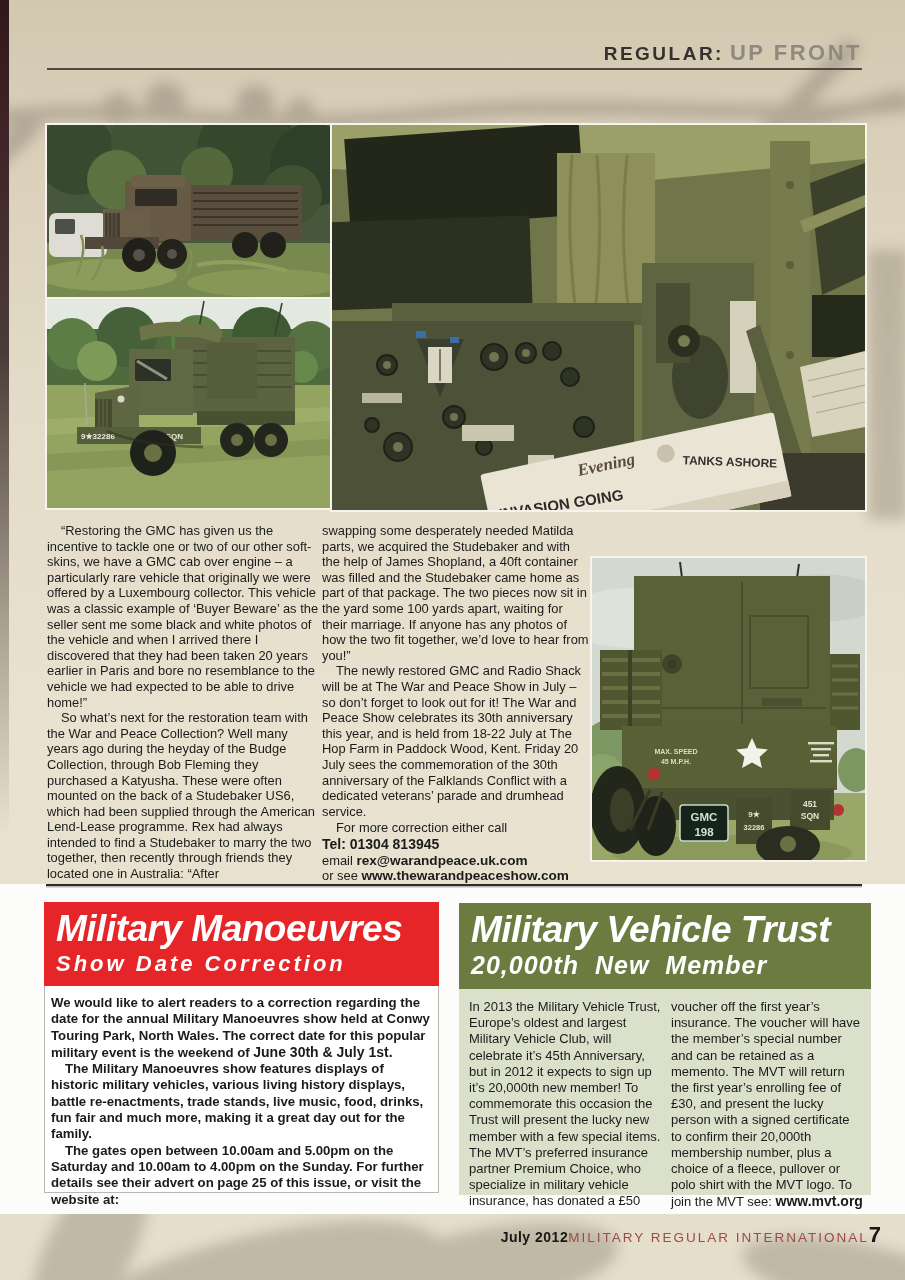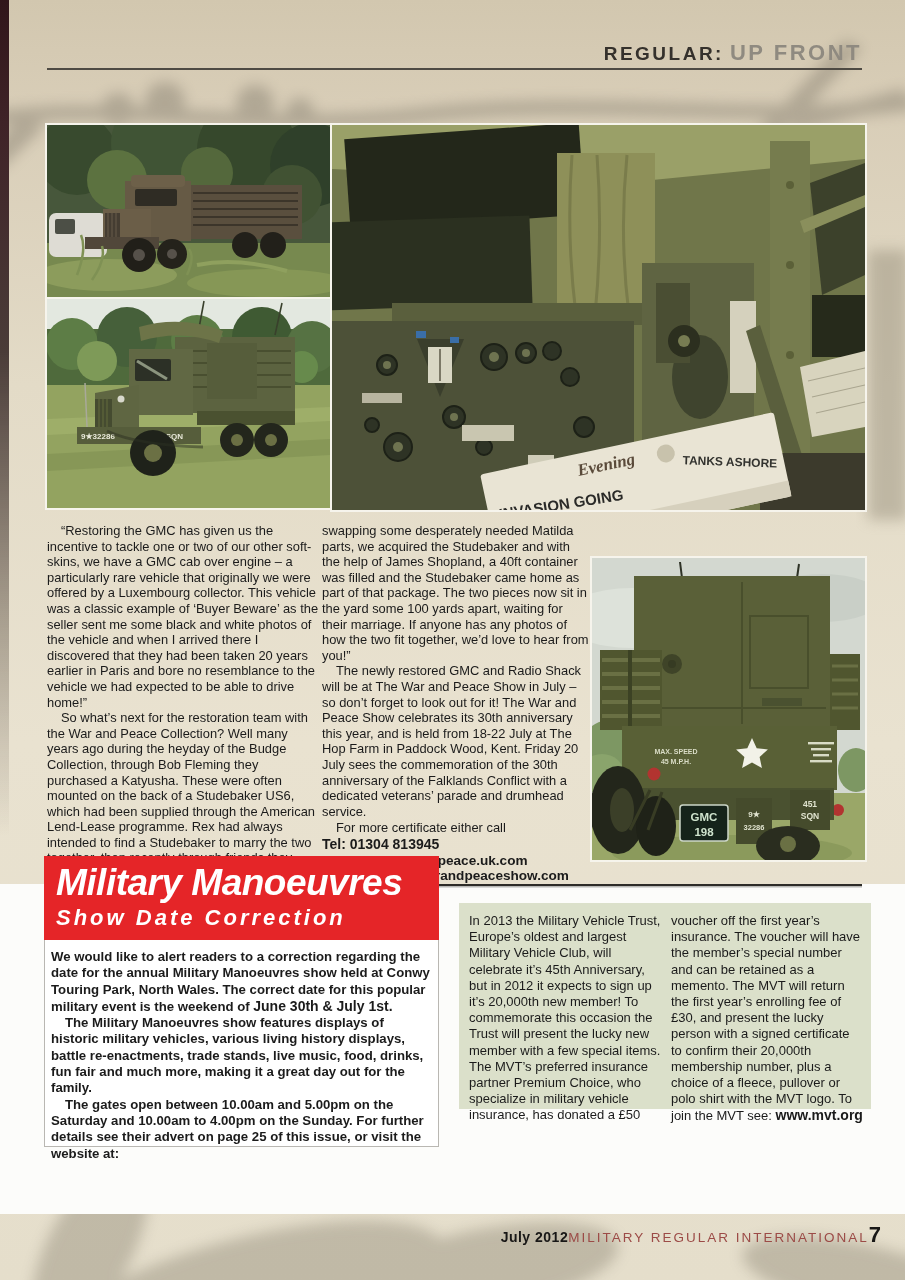--- a/index.html
+++ b/index.html
@@ -332,41 +332,45 @@
   </div>
 
   <div class="col" style="left:47px;top:523px;width:273px;">
     <p class="indent">“Restoring the GMC has given us the incentive to tackle one or two of our other soft-skins, we have a GMC cab over engine – a particularly rare vehicle that originally we were offered by a Luxembourg collector. This vehicle was a classic example of ‘Buyer Beware’ as the seller sent me some black and white photos of the vehicle and when I arrived there I discovered that they had been taken 20 years earlier in Paris and bore no resemblance to the vehicle we had expected to be able to drive home!”</p>
     <p class="indent">So what’s next for the restoration team with the War and Peace Collection? Well many years ago during the heyday of the Budge Collection, through Bob Fleming they purchased a Katyusha. These were often mounted on the back of a Studebaker US6, which had been supplied through the American Lend-Lease programme. Rex had always intended to find a Studebaker to marry the two together, then recently through friends they located one in Australia: “After</p>
   </div>
 
   <div class="col" style="left:322px;top:523px;width:268px;">
     <p>swapping some desperately needed Matilda parts, we acquired the Studebaker and with the help of James Shopland, a 40ft container was filled and the Studebaker came home as part of that package. The two pieces now sit in the yard some 100 yards apart, waiting for their marriage. If anyone has any photos of how the two fit together, we’d love to hear from you!”</p>
     <p class="indent">The newly restored GMC and Radio Shack will be at The War and Peace Show in July – so don’t forget to look out for it! The War and Peace Show celebrates its 30th anniversary this year, and is held from 18-22 July at The Hop Farm in Paddock Wood, Kent. Friday 20 July sees the commemoration of the 30th anniversary of the Falklands Conflict with a dedicated veterans’ parade and drumhead service.</p>
-    <p class="indent contact">For more certificate either call</p>
+    <p class="indent contact">For more correction either call</p>
     <p class="tel">Tel: 01304 813945</p>
     <p><span>email </span><strong style="font-size:13.6px;">rex@warandpeace.uk.com</strong></p>
     <p><span>or see </span><strong style="font-size:13.6px;">www.thewarandpeaceshow.com</strong></p>
   </div>
 
   <div class="section-rule"></div>
 
-  <div class="advert manoeuvres" style="left:44px;top:856px;width:395px;">
+  <div class="advert manoeuvres" style="left:44px;top:902px;width:395px;">
     <div class="ad-head">
       <span class="ad-title">Military Manoeuvres</span>
       <span class="ad-sub">Show Date Correction</span>
     </div>
     <div class="ad-body">
       <p><span>We would like to alert readers to a correction regarding the date for the annual Military Manoeuvres show held at Conwy Touring Park, North Wales. The correct date for this popular military event is the weekend of </span><strong style="font-size:14px;">June 30th &amp; July 1st.</strong></p>
       <p class="indent">The Military Manoeuvres show features displays of historic military vehicles, various living history displays, battle re-enactments, trade stands, live music, food, drinks, fun fair and much more, making it a great day out for the family.</p>
       <p class="indent">The gates open between 10.00am and 5.00pm on the Saturday and 10.00am to 4.00pm on the Sunday. For further details see their advert on page 25 of this issue, or visit the website at:</p>
     </div>
   </div>
 
   <div class="advert mvt" style="left:459px;top:903px;width:412px;">
+    <div class="ad-head">
+      <span class="ad-title">Military Vehicle Trust</span>
+      <span class="ad-sub">20,000th New Member</span>
+    </div>
     <div class="ad-body">
       <div class="ad-col">In 2013 the Military Vehicle Trust, Europe’s oldest and largest Military Vehicle Club, will celebrate it’s 45th Anniversary, but in 2012 it expects to sign up it’s 20,000th new member! To commemorate this occasion the Trust will present the lucky new member with a few special items. The MVT’s preferred insurance partner Premium Choice, who specialize in military vehicle insurance, has donated a £50</div>
       <div class="ad-col"><span>voucher off the first year’s insurance. The voucher will have the member’s special number and can be retained as a memento. The MVT will return the first year’s enrolling fee of £30, and present the lucky person with a signed certificate to confirm their 20,000th membership number, plus a choice of a fleece, pullover or polo shirt with the MVT logo. To join the MVT see: </span><strong style="font-size:14px;">www.mvt.org</strong></div>
     </div>
   </div>
 
   <div class="footer">
     <span class="f-date">July 2012</span>
     <span class="f-mag">MILITARY REGULAR INTERNATIONAL</span>
     <span class="f-page">7</span>

